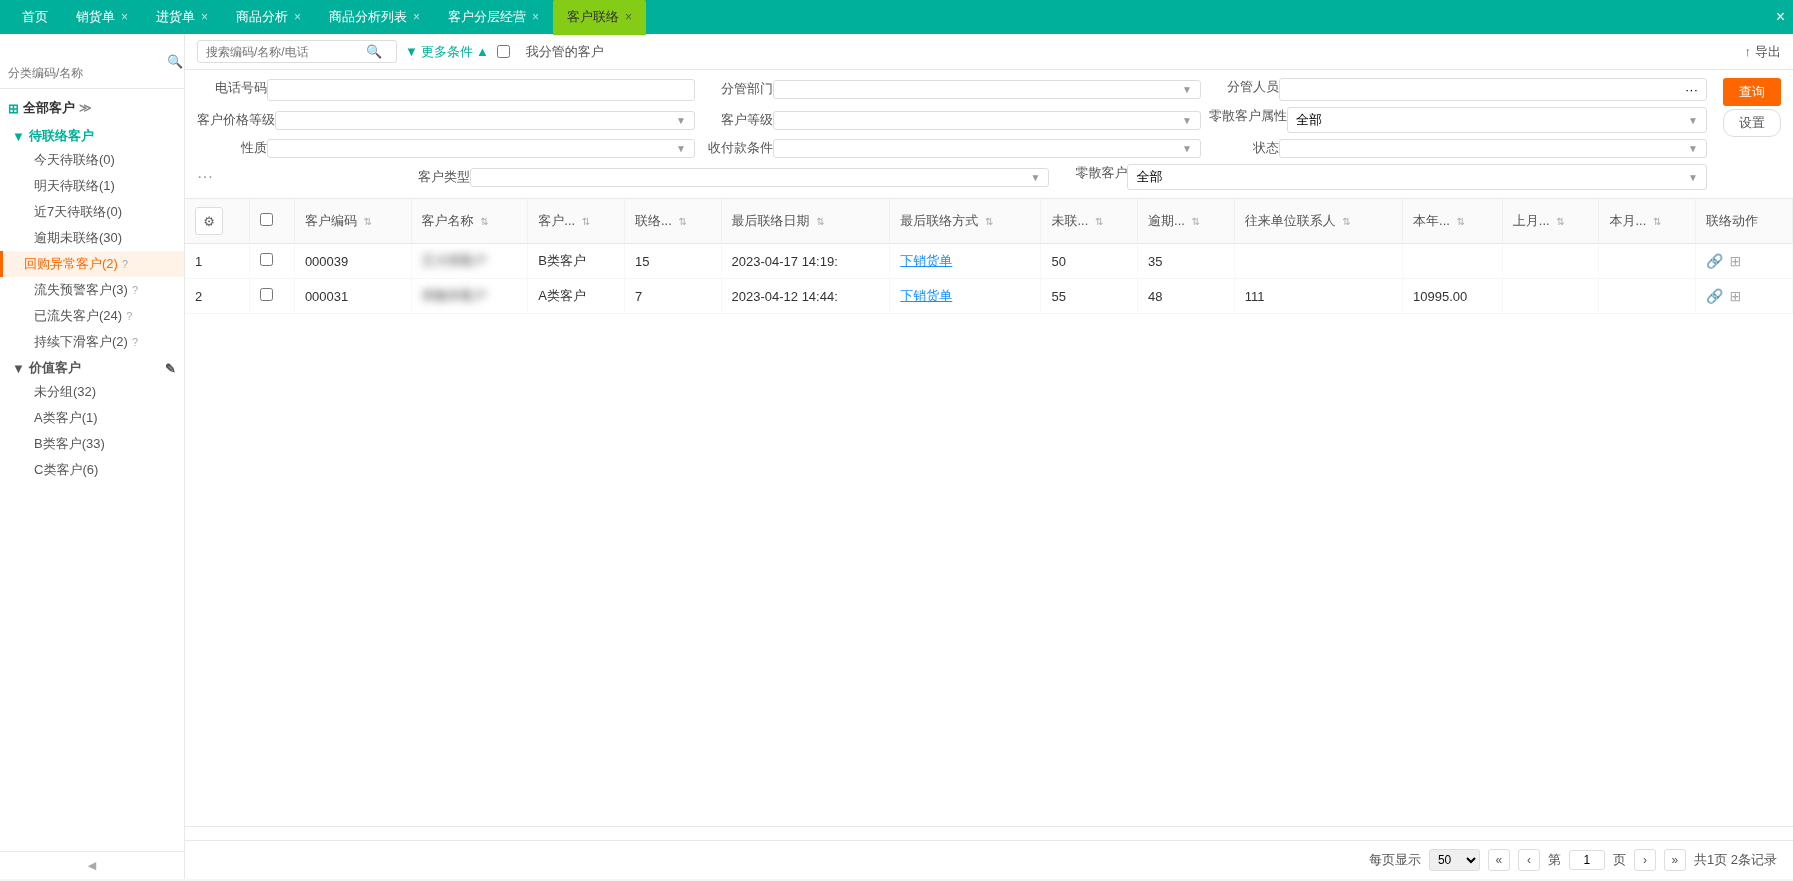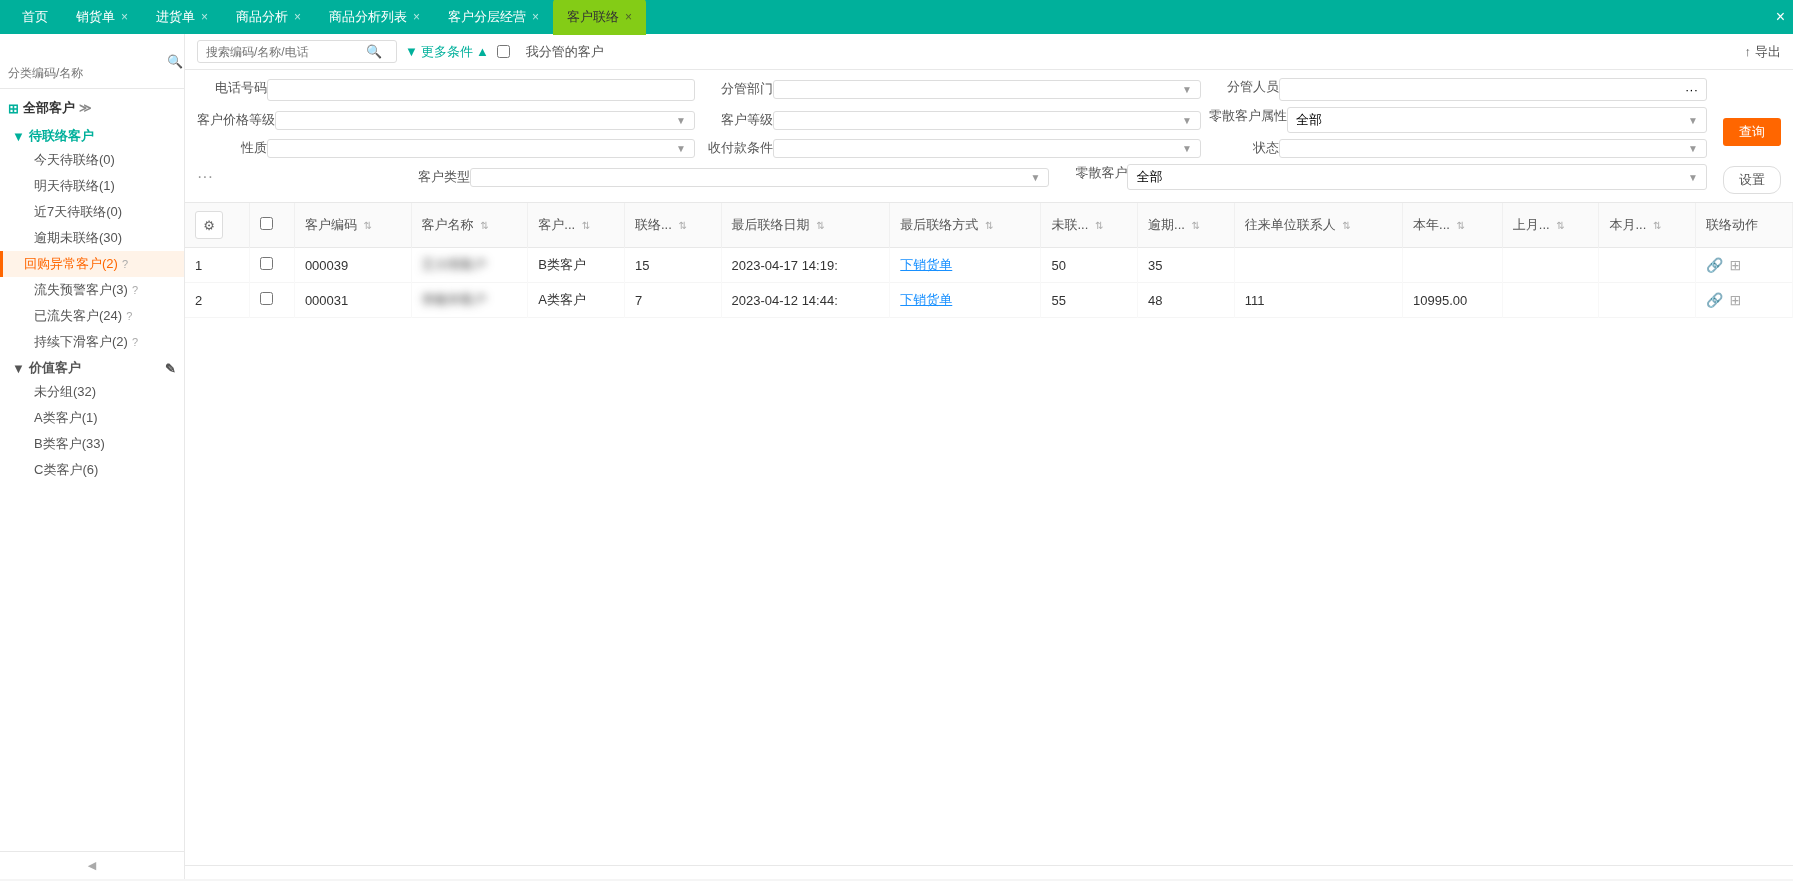--- a/index.html
+++ b/index.html
@@ -257,23 +257,22 @@
       flex: 1;
       border: 1px solid #ddd;
       border-radius: 3px;
       padding: 3px 8px;
       font-size: 12px;
       outline: none;
     }
     .filter-actions {
       display: flex;
       flex-direction: column;
-      gap: 20px;
+      gap: 3px;
       margin-left: 8px;
-      margin-top: 40px;
     }
     .btn-query {
       background: #ff6600;
       color: white;
       border: none;
       border-radius: 3px;
       padding: 5px 16px;
       cursor: pointer;
       font-size: 13px;
     }
@@ -759,14 +758,30 @@
             </td>
           </tr>
         </tbody>
       </table>
     </div>
 
     <div class="scrollbar-area">
       <div class="scrollbar-inner"></div>
     </div>
 
+    <div class="pagination">
+      <span>每页显示</span>
+      <select class="page-size-select">
+        <option>50</option>
+        <option>20</option>
+        <option>100</option>
+      </select>
+      <button class="page-nav-btn">«</button>
+      <button class="page-nav-btn">‹</button>
+      <span>第</span>
+      <input class="page-input" type="text" value="1" style="">
+      <span>页</span>
+      <button class="page-nav-btn">›</button>
+      <button class="page-nav-btn">»</button>
+      <span>共1页 2条记录</span>
+    </div>
   </div>
 </div>
 
 </body></html>

